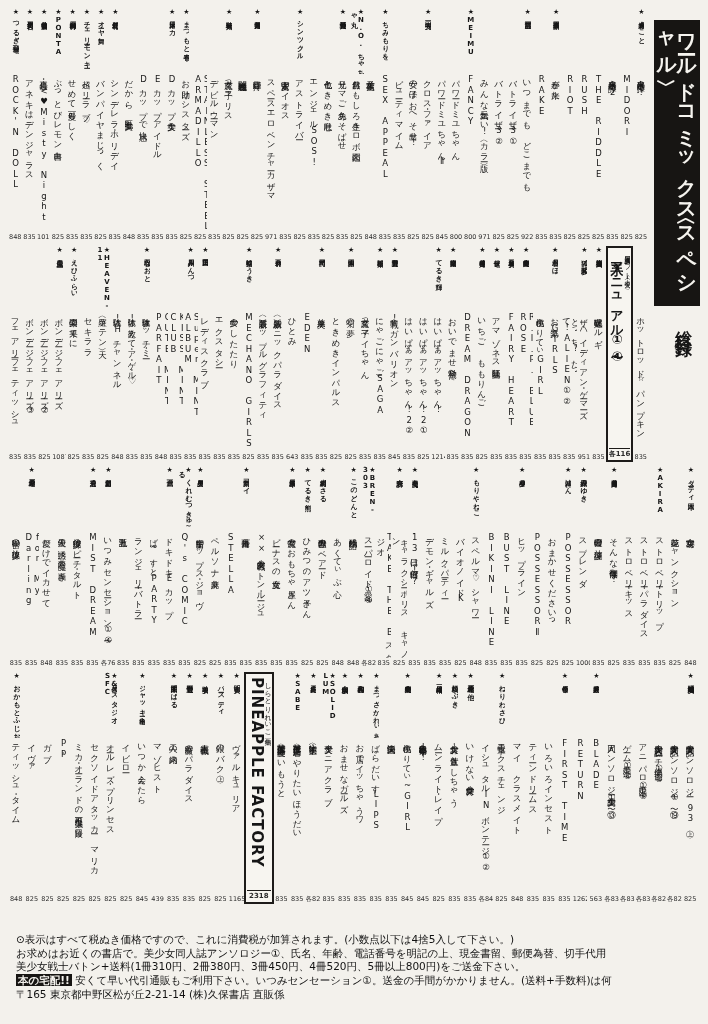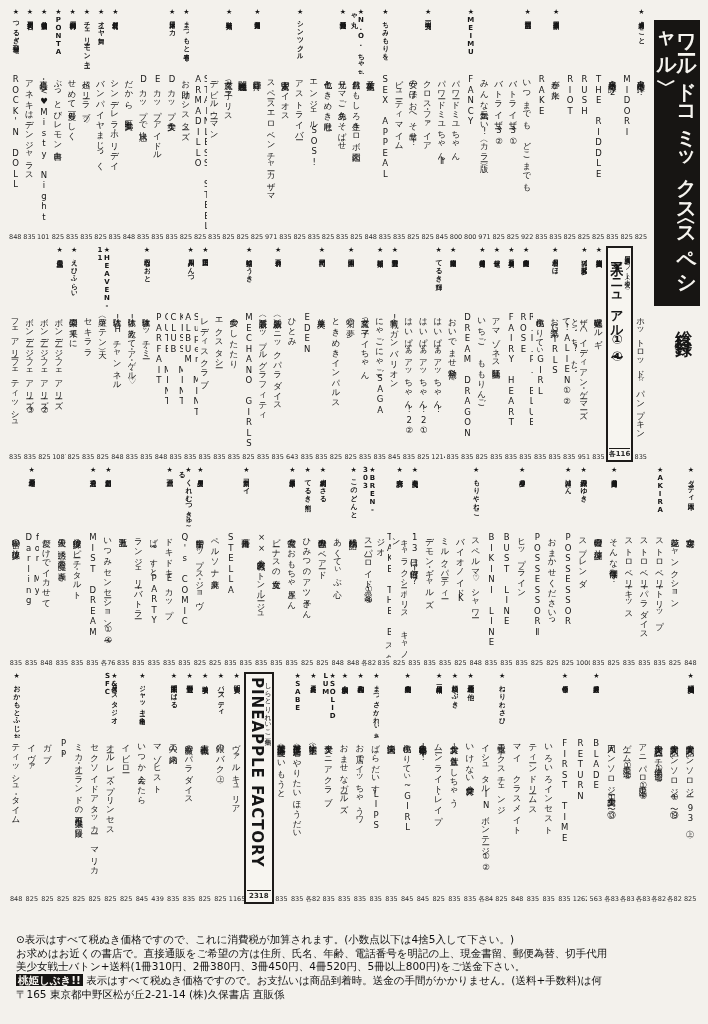--- a/index.html
+++ b/index.html
@@ -973,19 +973,19 @@
       </div>
       <div class="col">
         <div class="auth">★おかもとふじお</div>
         <div class="ttl">ティッシュ・タイム</div>
         <div class="prc">848</div>
       </div>
     </div>
 
   <div class="footer">
     <div class="ln">⊙表示はすべて税ぬき価格ですので、これに消費税が加算されます。(小数点以下は4捨5入して下さい。)</div>
-    <div class="ln">お求めはお近くの書店で。直接通販をご希望の方は住所、氏名、年齢、電話番号を明記の上、現金書留、郵便為替、切手代用</div>
+    <div class="ln">お求めはお近くの書店で。美少女同人誌アンソロジー①、氏名、年齢、電話番号を明記の上、現金書留、郵便為替、切手代用</div>
     <div class="ln">美少女戦士バトン+送料(1冊310円、2冊380円、3冊450円、4冊520円、5冊以上800円)をご送金下さい。</div>
-    <div class="ln"><span class="hl">桃姫しぶき!!</span><span> 表示はすべて税ぬき価格ですので。お支払いは商品到着時。送金の手間がかかりません。(送料+手数料)は何</span></div>
+    <div class="ln"><span class="hl">本の宅配!!</span><span> 安くて早い代引通販もご利用下さい。いつみセンセーション①。送金の手間がかかりません。(送料+手数料)は何</span></div>
     <div class="ln addr">〒165 東京都中野区松が丘2-21-14 (株)久保書店 直販係</div>
   </div>
 
 </div>
 
 </body></html>

